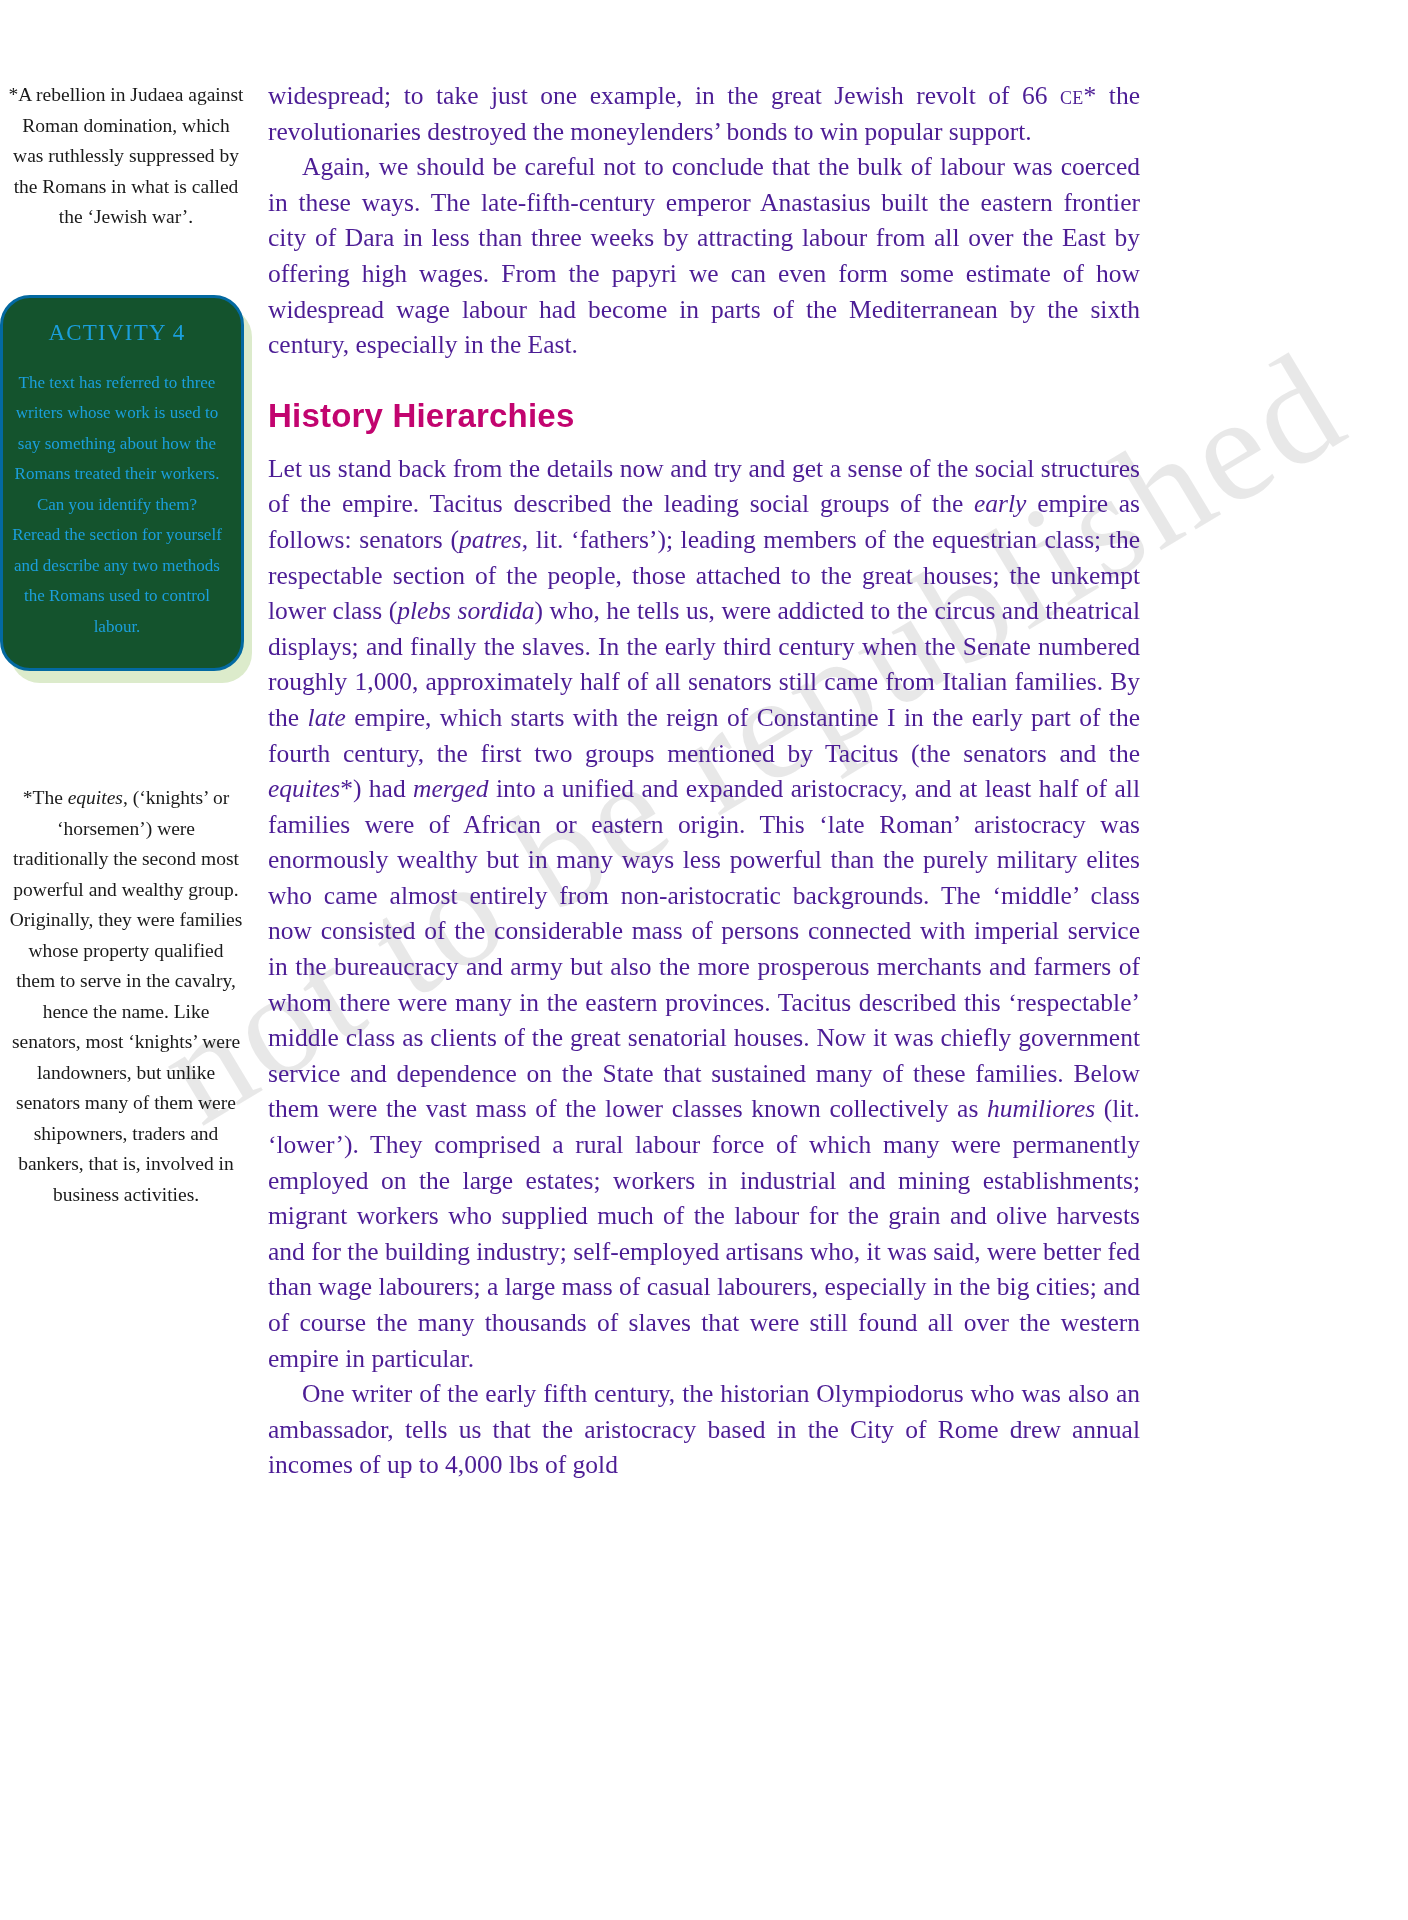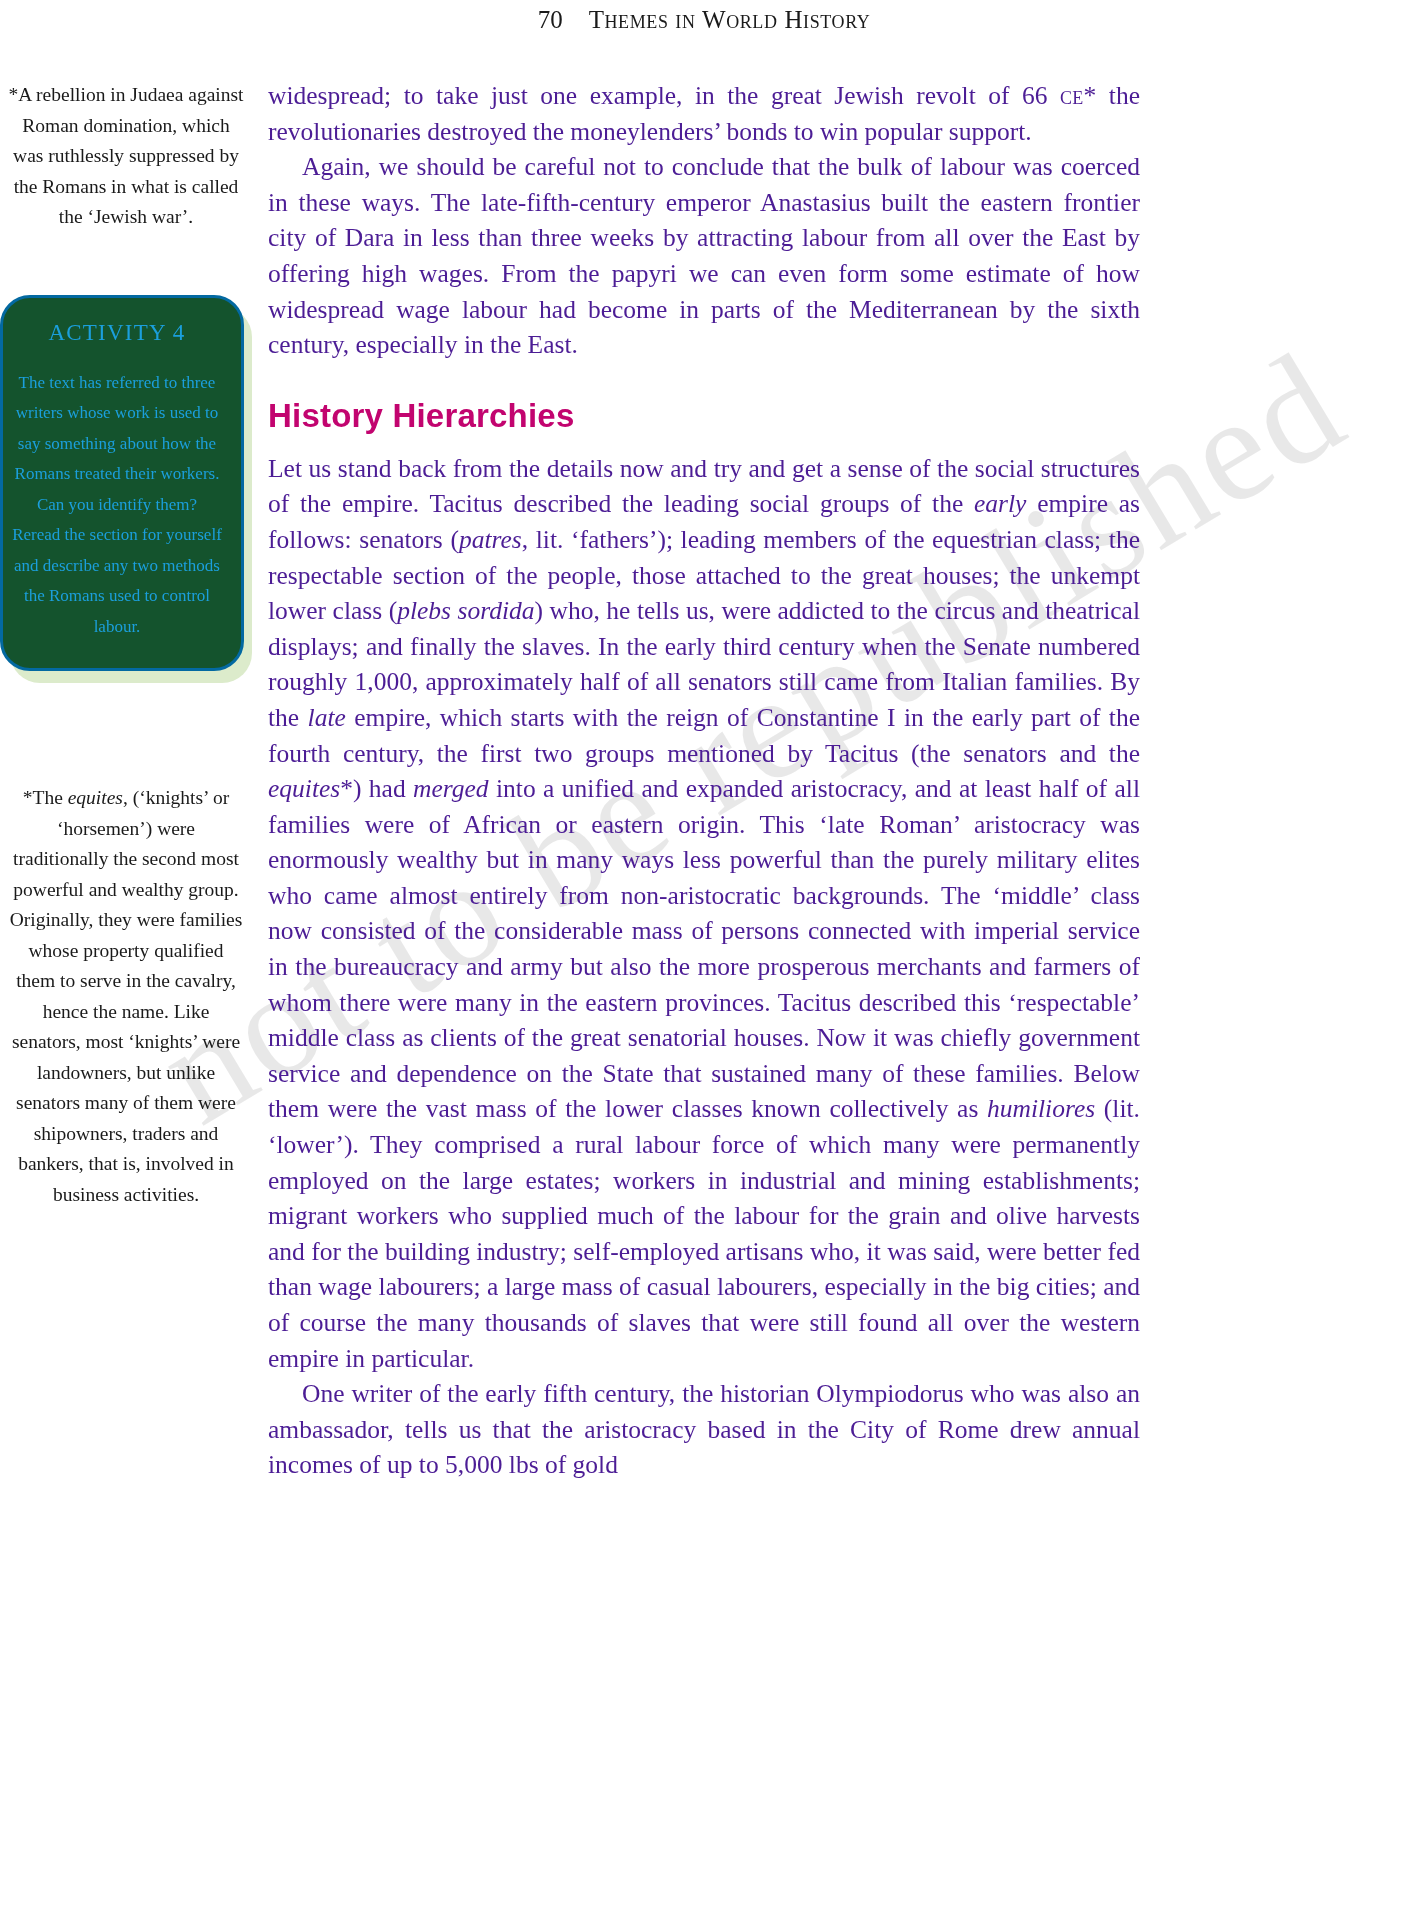--- a/index.html
+++ b/index.html
@@ -166,23 +166,20 @@
 </style>
 </head>
 <body>
 
 <div id="watermark">
   <div class="wm-text">not to be republished</div>
 </div>
 
 <div id="page">
 
-  <div id="running-head">
-    <span class="folio">70</span><span class="head-title">Themes in World History</span>
-  </div>
 
   <div id="margin-col">
 
     <div class="margin-note" id="note-judaea">*A rebellion in Judaea against Roman domination, which was ruthlessly suppressed by the Romans in what is called the ‘Jewish war’.</div>
 
     <div id="activity-wrap">
       <div id="activity-shadow"></div>
       <div id="activity-box">
         <div id="activity-title">ACTIVITY 4</div>
         <div id="activity-text">The text has referred to three writers whose work is used to say something about how the Romans treated their workers. Can you identify them? Reread the section for yourself and describe any two methods the Romans used to control labour.</div>
@@ -198,17 +195,17 @@
   <div id="body-col">
 
     <p class="body-para"><span>widespread; to take just one example, in the great Jewish revolt of 66 </span><span class="sc">ce</span><span>* the revolutionaries destroyed the moneylenders’ bonds to win popular support.</span></p>
 
     <p class="body-para indent">Again, we should be careful not to conclude that the bulk of labour was coerced in these ways. The late-fifth-century emperor Anastasius built the eastern frontier city of Dara in less than three weeks by attracting labour from all over the East by offering high wages. From the papyri we can even form some estimate of how widespread wage labour had become in parts of the Mediterranean by the sixth century, especially in the East.</p>
 
     <h2 id="section-heading">History Hierarchies</h2>
 
     <p class="body-para"><span>Let us stand back from the details now and try and get a sense of the social structures of the empire. Tacitus described the leading social groups of the </span><span class="it">early</span><span> empire as follows: senators (</span><span class="it">patres</span><span>, lit. ‘fathers’); leading members of the equestrian class; the respectable section of the people, those attached to the great houses; the unkempt lower class (</span><span class="it">plebs sordida</span><span>) who, he tells us, were addicted to the circus and theatrical displays; and finally the slaves. In the early third century when the Senate numbered roughly 1,000, approximately half of all senators still came from Italian families. By the </span><span class="it">late</span><span> empire, which starts with the reign of Constantine I in the early part of the fourth century, the first two groups mentioned by Tacitus (the senators and the </span><span class="it">equites</span><span>*) had </span><span class="it">merged</span><span> into a unified and expanded aristocracy, and at least half of all families were of African or eastern origin. This ‘late Roman’ aristocracy was enormously wealthy but in many ways less powerful than the purely military elites who came almost entirely from non-aristocratic backgrounds. The ‘middle’ class now consisted of the considerable mass of persons connected with imperial service in the bureaucracy and army but also the more prosperous merchants and farmers of whom there were many in the eastern provinces. Tacitus described this ‘respectable’ middle class as clients of the great senatorial houses. Now it was chiefly government service and dependence on the State that sustained many of these families. Below them were the vast mass of the lower classes known collectively as </span><span class="it">humiliores</span><span> (lit. ‘lower’). They comprised a rural labour force of which many were permanently employed on the large estates; workers in industrial and mining establishments; migrant workers who supplied much of the labour for the grain and olive harvests and for the building industry; self-employed artisans who, it was said, were better fed than wage labourers; a large mass of casual labourers, especially in the big cities; and of course the many thousands of slaves that were still found all over the western empire in particular.</span></p>
 
-    <p class="body-para indent">One writer of the early fifth century, the historian Olympiodorus who was also an ambassador, tells us that the aristocracy based in the City of Rome drew annual incomes of up to 5,000 lbs of gold</p>
+    <p class="body-para indent">One writer of the early fifth century, the historian Olympiodorus who was also an ambassador, tells us that the aristocracy based in the City of Rome drew annual incomes of up to 4,000 lbs of gold</p>
 
   </div>
 
 </div>
 
 </body></html>

